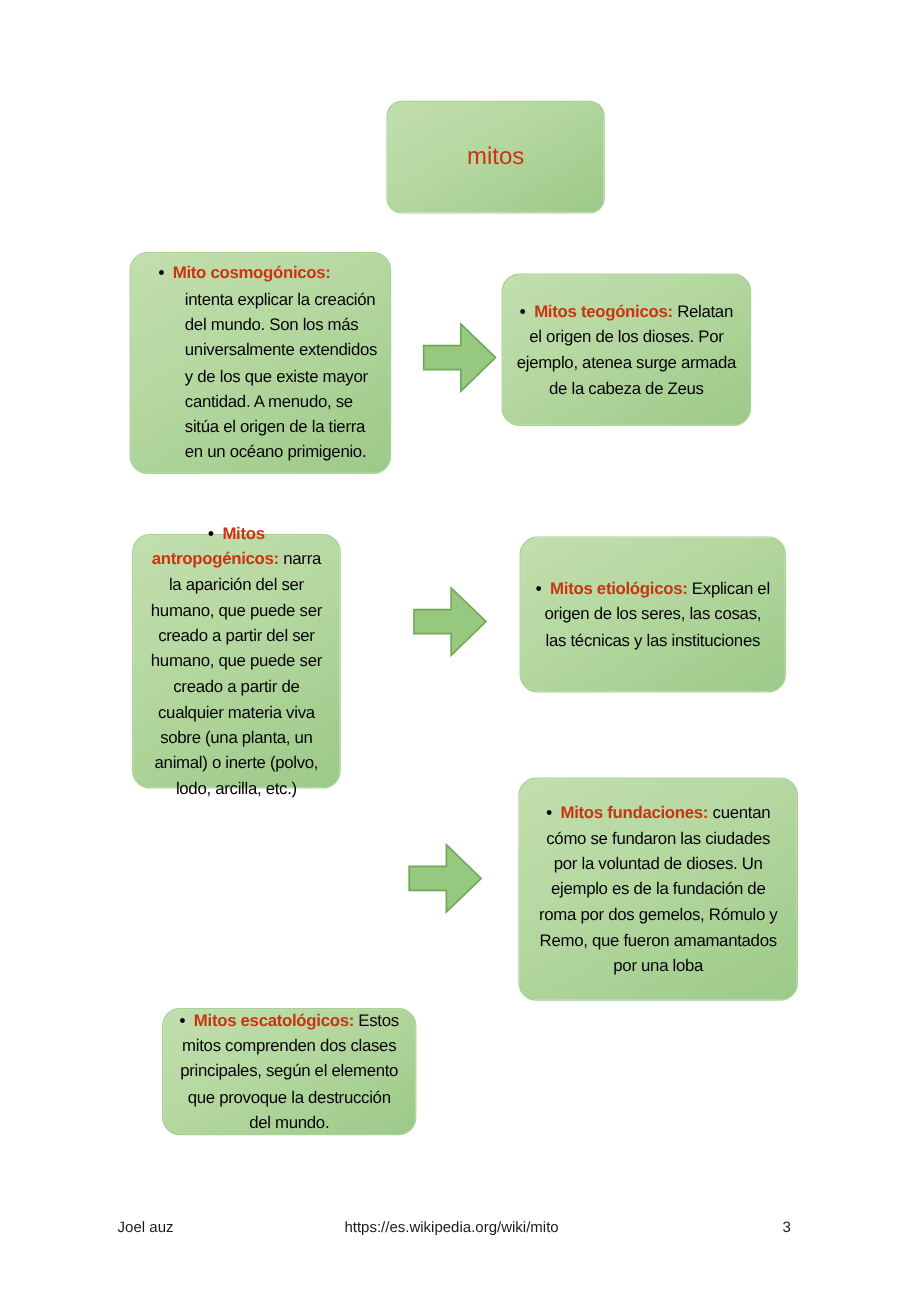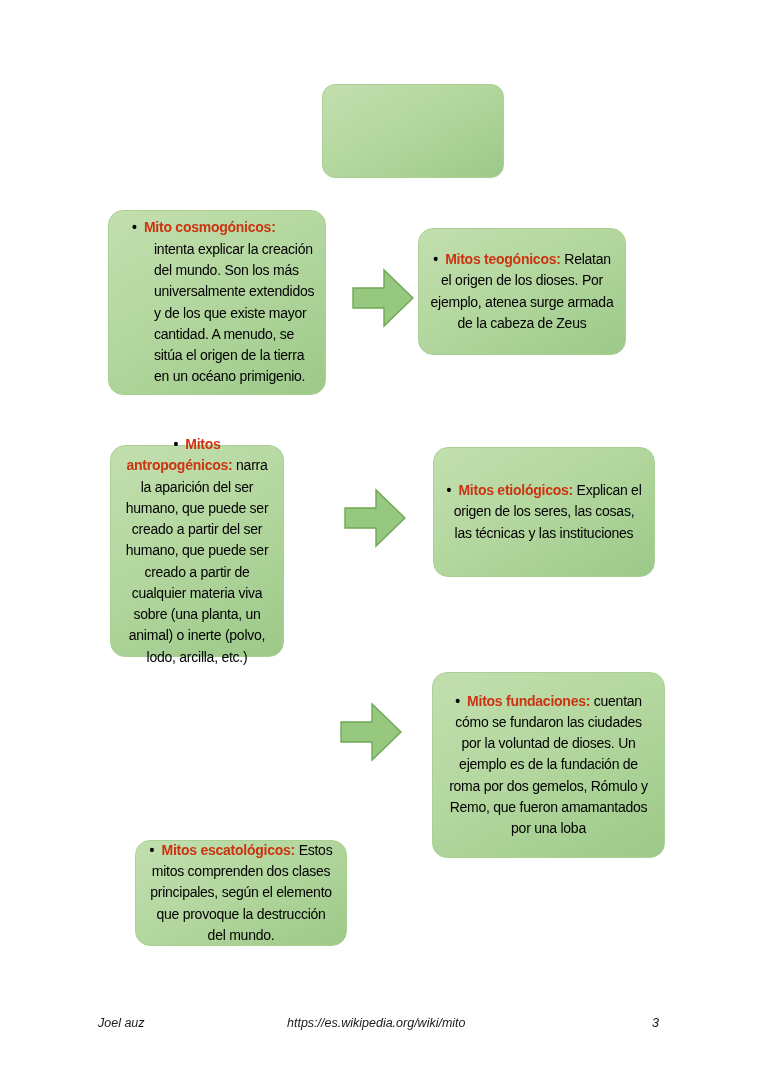--- a/index.html
+++ b/index.html
@@ -81,21 +81,21 @@
 
   #node-etiologicos { left: 433px; top: 447px; width: 222px; height: 130px; }
   #node-etiologicos .node-inner { padding: 4px 11px; border-radius: 32px; }
   #node-etiologicos .para { text-align: center; }
 
   
   #node-morales { left: 110px; top: 677px; width: 200px; height: 127px; }
   #node-morales .node-inner { padding: 4px 10px; }
   #node-morales .para { text-align: center; }
 
-  #node-fundaciones { left: 432px; top: 672px; width: 233px; height: 186px; }
+  #node-fundaciones { left: 432px; top: 648px; width: 233px; height: 186px; }
   #node-fundaciones .node-inner { padding: 4px 11px; }
   #node-fundaciones .para { text-align: center; }
 
   
   #node-escatologicos { left: 135px; top: 840px; width: 212px; height: 106px; }
   #node-escatologicos .node-inner { padding: 4px 10px; }
   #node-escatologicos .para { text-align: center; }
 
   
   .arrow { position: absolute; }
@@ -105,34 +105,34 @@
   #arrow-3 { left: 340px; top: 702px; width: 62px; height: 60px; }
 
   
   .footer {
     position: absolute;
     left: 0; right: 0;
     top: 1016px;
     height: 26px;
     font-size: 12.5px;
     color: #1a1a1a;
-    font-style: italic;
   }
   .footer span { position: absolute; white-space: nowrap; }
   #footer-author { left: 98px; }
   #footer-source { left: 287px; }
   #footer-page  { left: 652px; }
 </style>
 </head>
 <body>
 
 <div class="page">
 
   <div class="node" id="node-title">
     <div class="node-inner">
+      <div class="title-text">mitos</div>
     </div>
   </div>
 
   <div class="node" id="node-cosmogonicos">
     <div class="node-inner">
       <p class="para"><span class="bullet">•</span>&nbsp;&nbsp;<span class="term">Mito cosmogónicos:</span><span> intenta explicar la creación del mundo. Son los más universalmente extendidos y de los que existe mayor cantidad. A menudo, se sitúa el origen de la tierra en un océano primigenio.</span></p>
     </div>
   </div>
 
   <div class="arrow" id="arrow-1">

